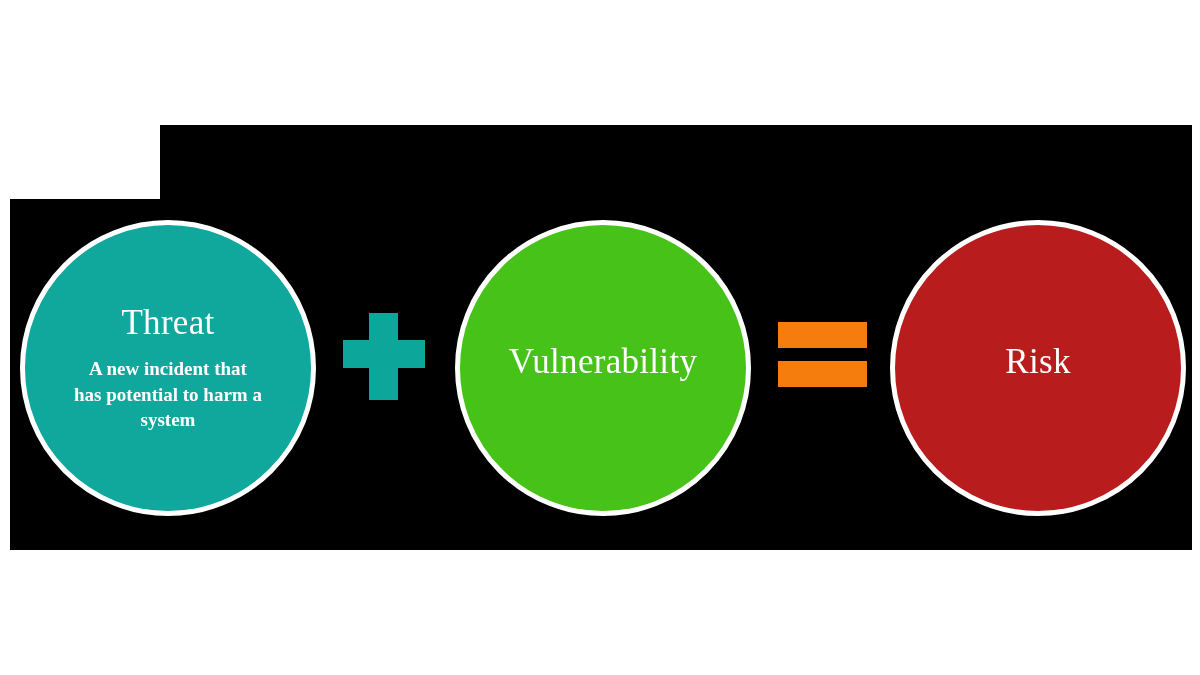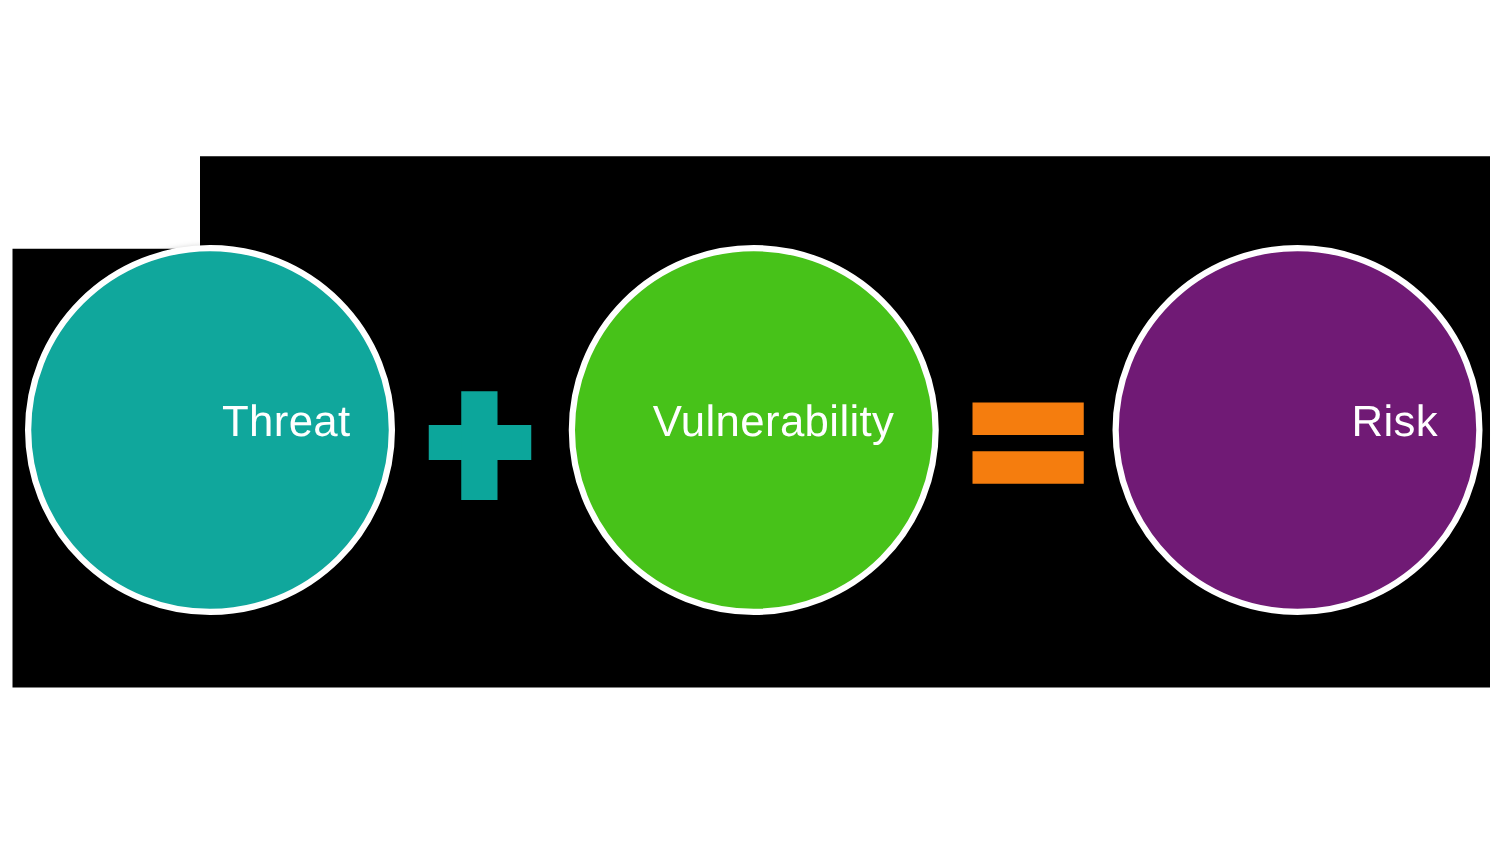--- a/index.html
+++ b/index.html
@@ -28,36 +28,37 @@
     position: absolute;
     left: 10px;
     top: 199px;
     width: 150px;
     height: 351px;
     background: #000000;
   }
   
   .circle {
     position: absolute;
-    top: 196px;
+    top: 220px;
     width: 296px;
     height: 296px;
     border-radius: 50%;
     border: 5px solid #ffffff;
     box-sizing: border-box;
     display: flex;
     align-items: center;
     justify-content: center;
-    text-align: right;
+    text-align: center;
     color: #ffffff;
     box-shadow: 0 2px 6px rgba(0,0,0,0.35);
+    font-family: Liberation Serif, serif;
   }
   .circle-threat        { left: 20px;  background: #10a79c; }
   .circle-vulnerability { left: 455px; background: #47c219; }
-  .circle-risk          { left: 890px; background: #701a75; }
+  .circle-risk          { left: 890px; background: #b91c1c; }
   .circle-inner {
     width: 225px;
   }
   .circle-title {
     font-size: 35px;
     font-weight: 400;
     letter-spacing: 0.3px;
     margin-bottom: 13px;
   }
   .circle-desc {
@@ -112,20 +113,23 @@
 <body>
 
 <div class="canvas">
 
   <div class="backdrop-main"></div>
   <div class="backdrop-left"></div>
 
   <div class="circle circle-threat">
     <div class="circle-inner">
       <div class="circle-title">Threat</div>
+      <div class="circle-desc">A new incident that
+has potential to harm a
+system</div>
     </div>
   </div>
 
   <div class="op-plus">
     <span class="bar-h"></span>
     <span class="bar-v"></span>
   </div>
 
   <div class="circle circle-vulnerability">
     <div class="circle-inner">

